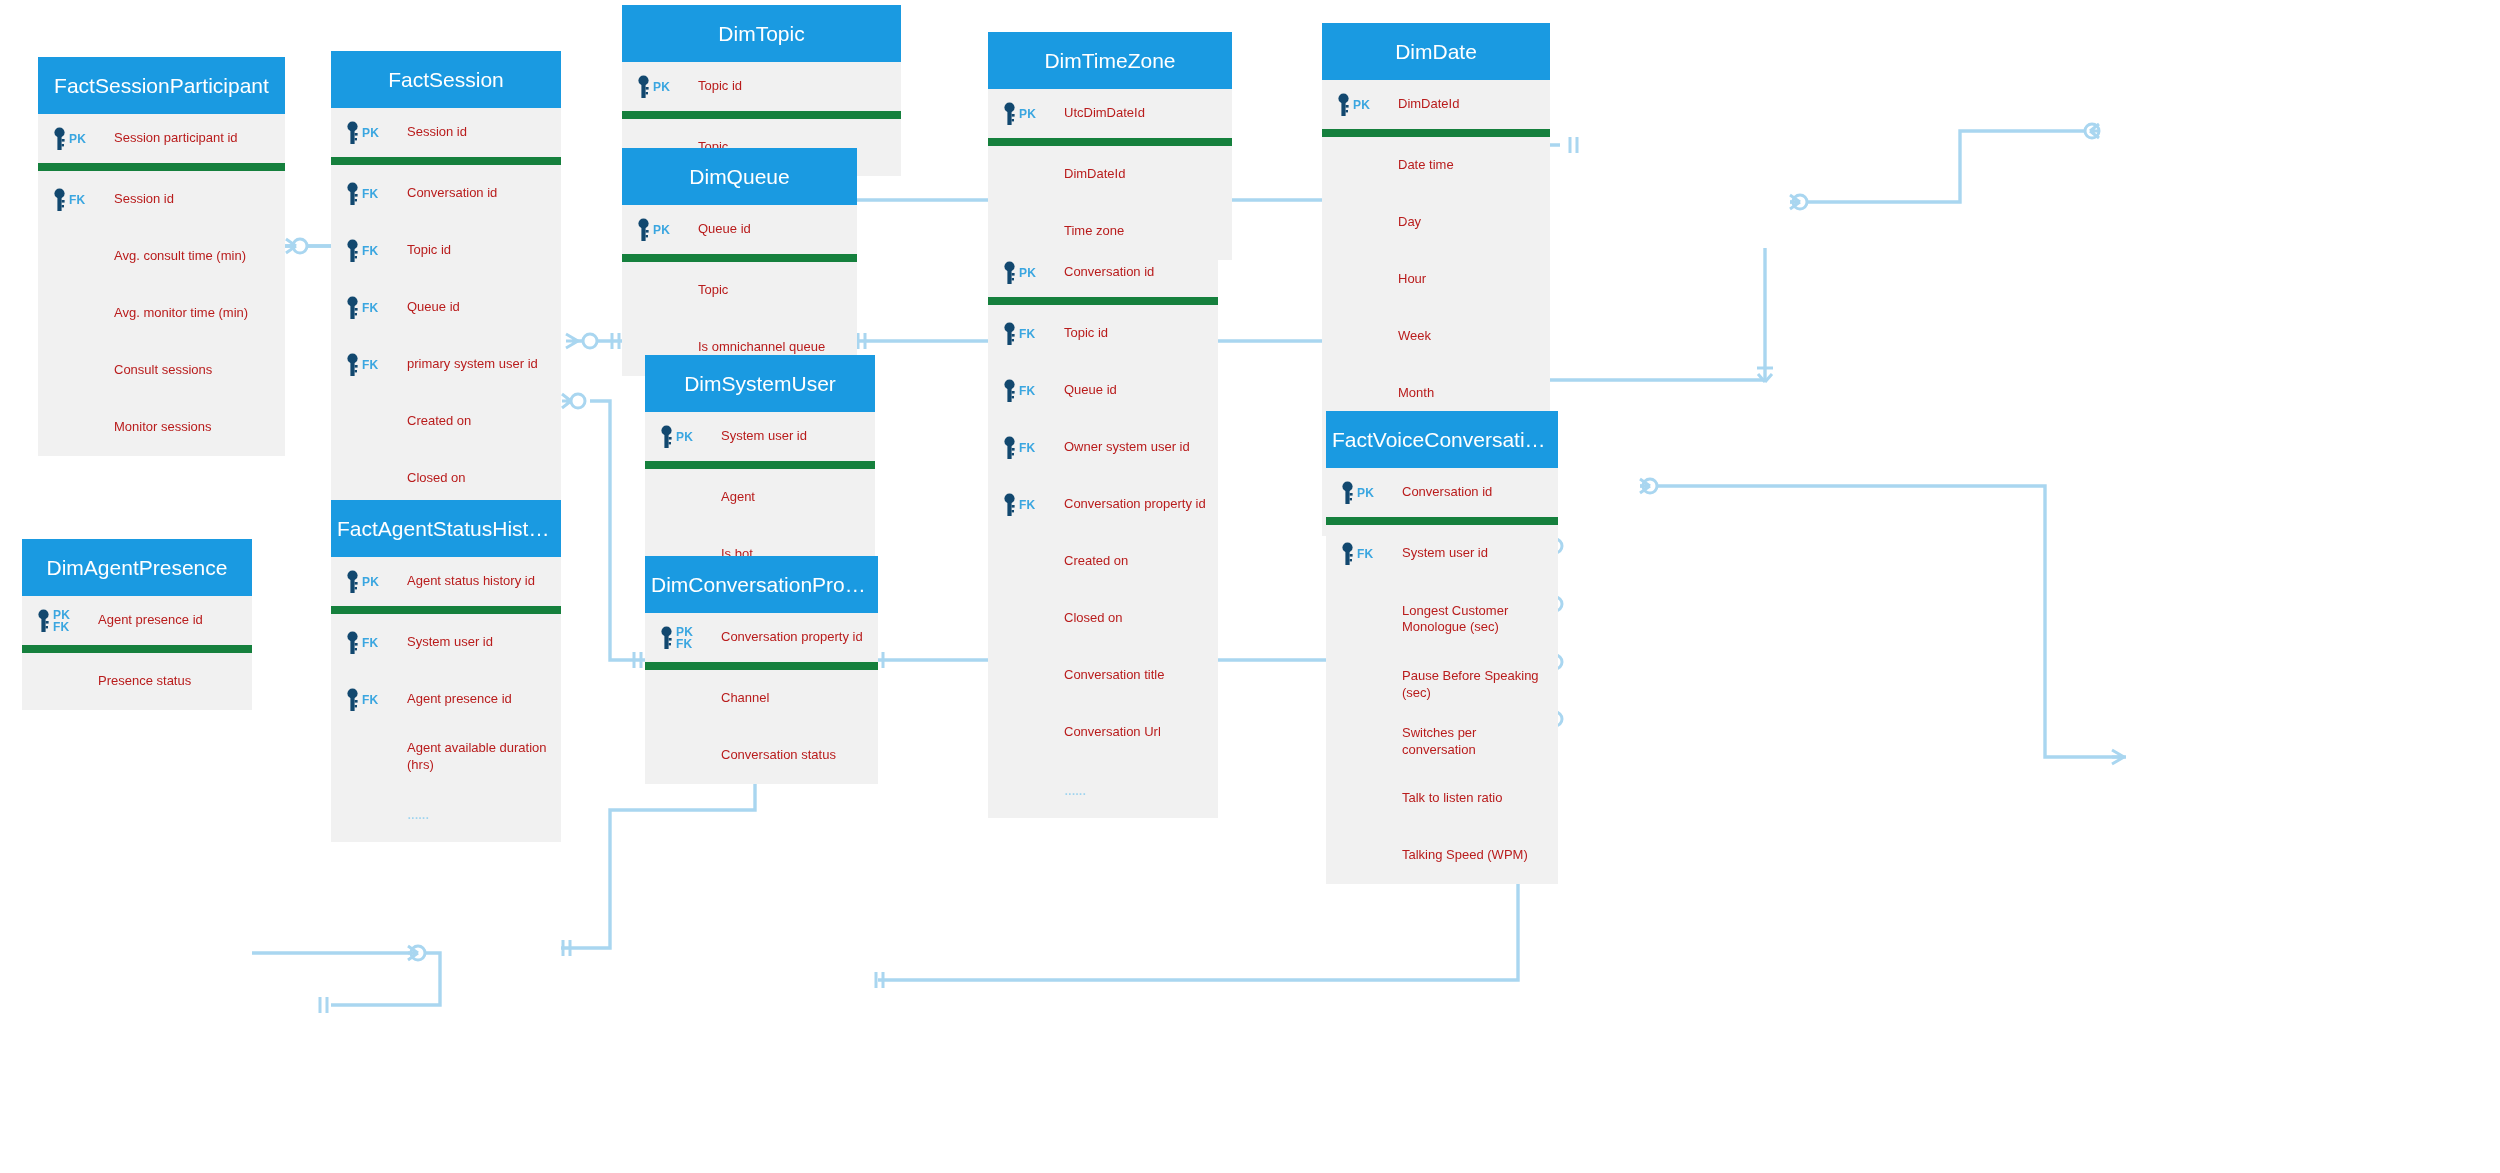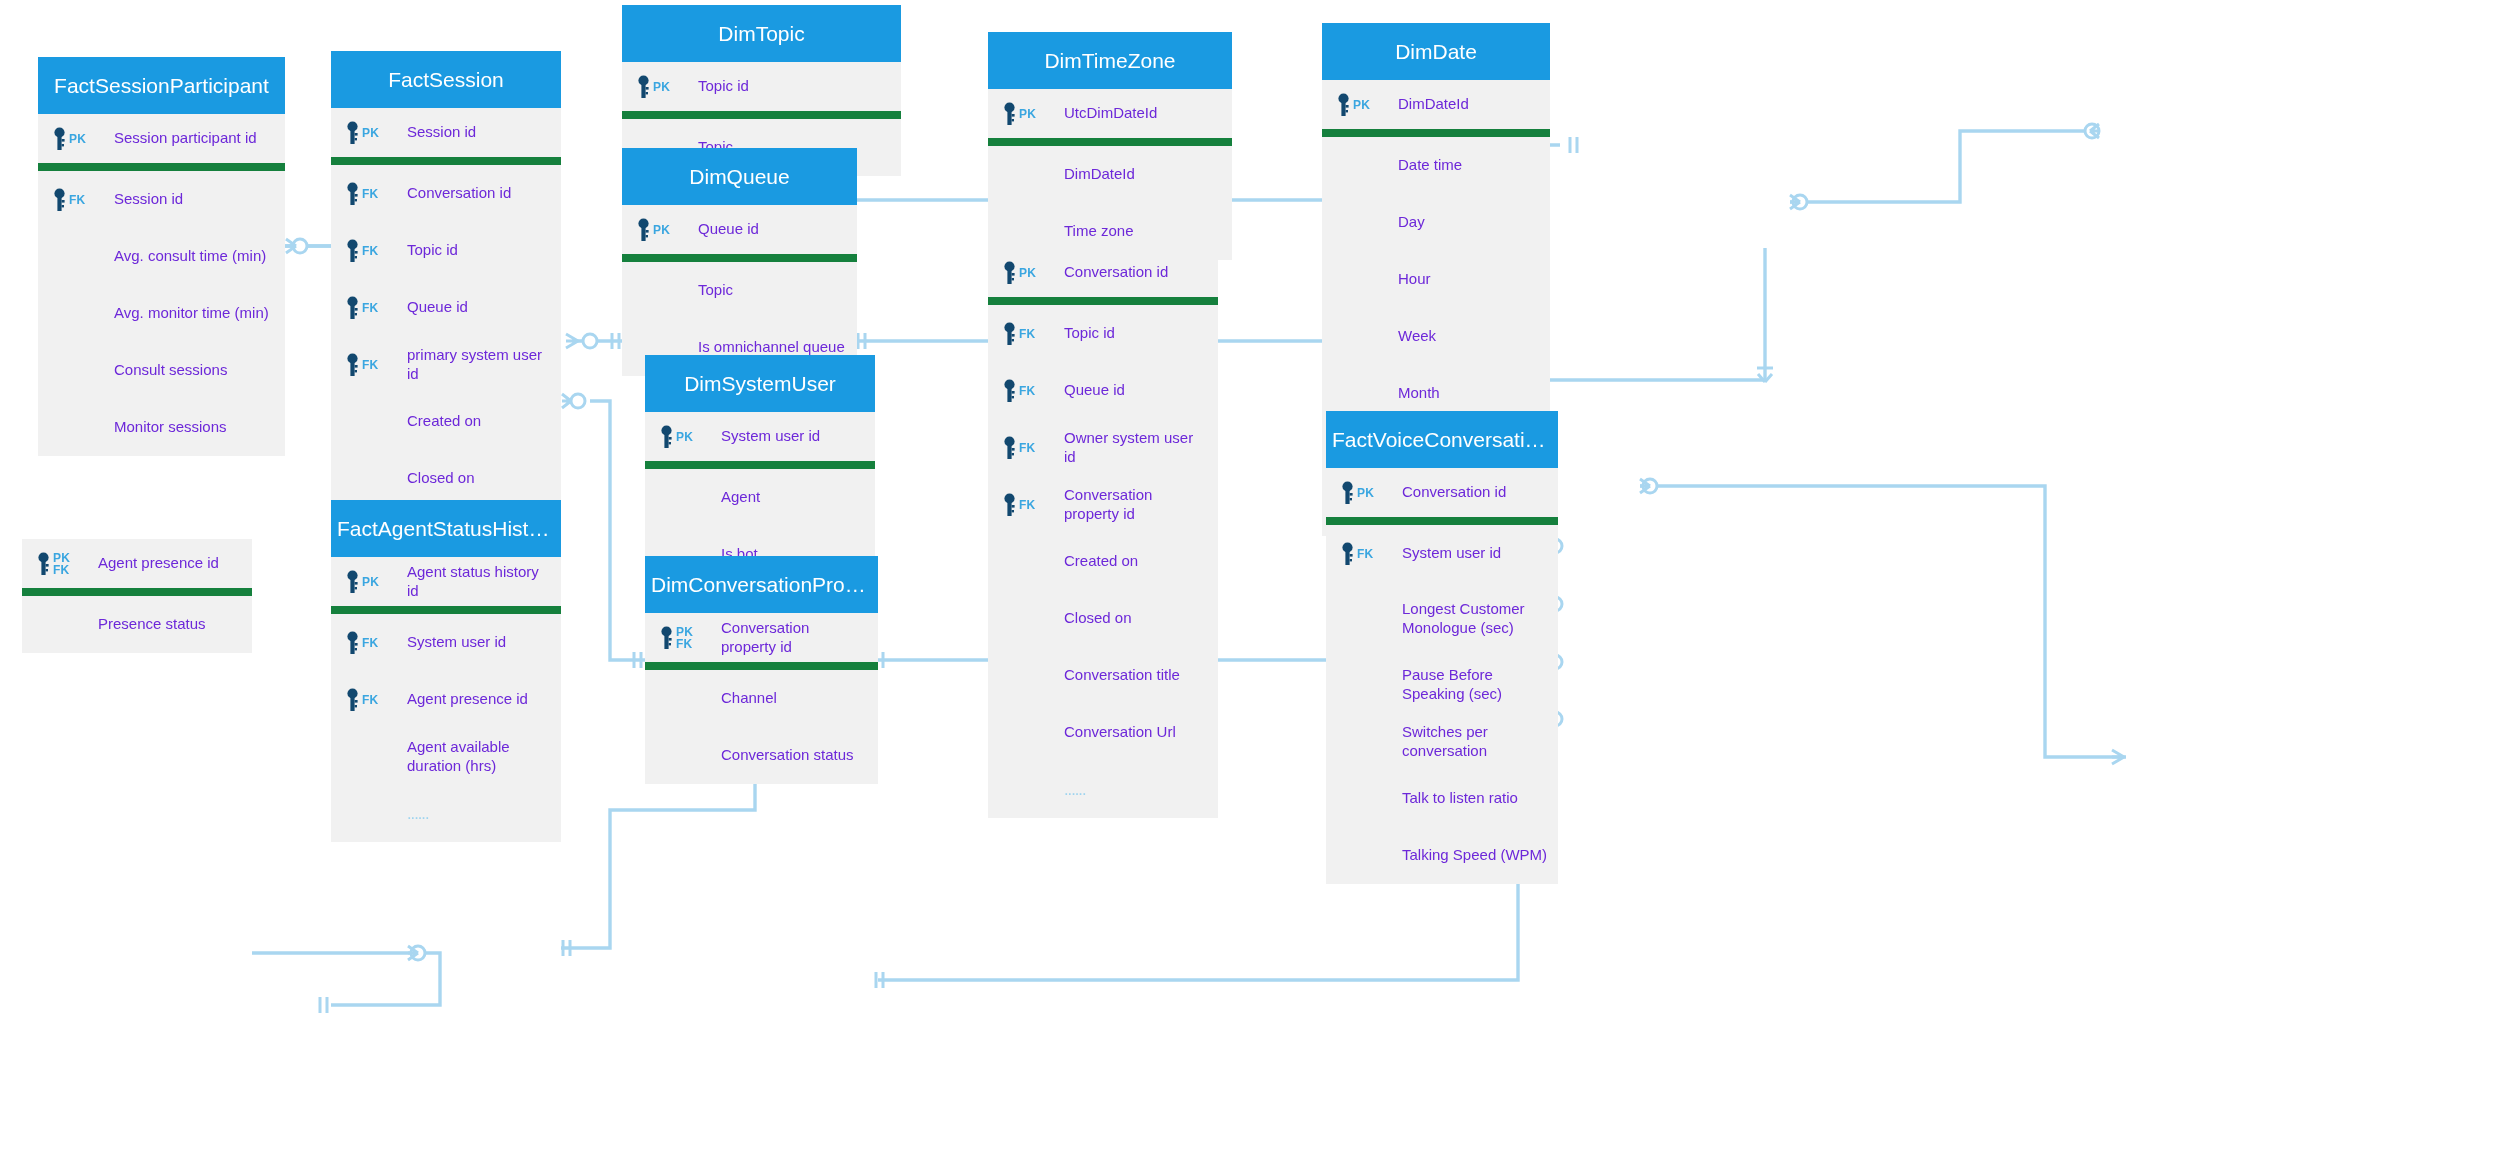--- a/index.html
+++ b/index.html
@@ -75,22 +75,22 @@
   .keyicon svg { display: block; }
   .keytag {
     font-size: 12px;
     color: #3aa6e0;
     line-height: 12px;
     font-weight: bold;
     letter-spacing: .2px;
   }
   .keytag.stack { display: flex; flex-direction: column; }
   .attr-label {
-    color: #6d28d9;
-    font-size: 15px;
+    color: #b91c1c;
+    font-size: 13px;
     line-height: 1.25;
     padding-right: 10px;
   }
   .ellipsis-label {
     color: #9ed4ef;
     font-size: 16.5px;
     letter-spacing: -1px;
   }
 </style>
 </head>
@@ -472,20 +472,21 @@
             <div class="keycell empty"></div>
             <div class="attr-label">Agent available duration (hrs)</div>
           </div>
           <div class="attr">
             <div class="keycell empty"></div>
             <div class="ellipsis-label">......</div>
           </div>
         </div>
       </div>
       <div class="entity" style="left: 22px; top: 539px; width: 230px;">
+        <div class="entity-header">DimAgentPresence</div>
         <div class="entity-body">
           <div class="attr pk-sep">
             <div class="keycell">
               <span class="keyicon">
                 <svg width="15" height="24" viewBox="0 0 15 24">
                   <circle cx="7.5" cy="5.5" r="5.1" fill="#12486f"></circle>
                   <rect x="5.4" y="8" width="4.2" height="15" fill="#12486f"></rect>
                   <rect x="9.6" y="12" width="3" height="2.6" fill="#12486f"></rect>
                   <rect x="9.6" y="17" width="2.4" height="2.4" fill="#12486f"></rect>
                 </svg>

